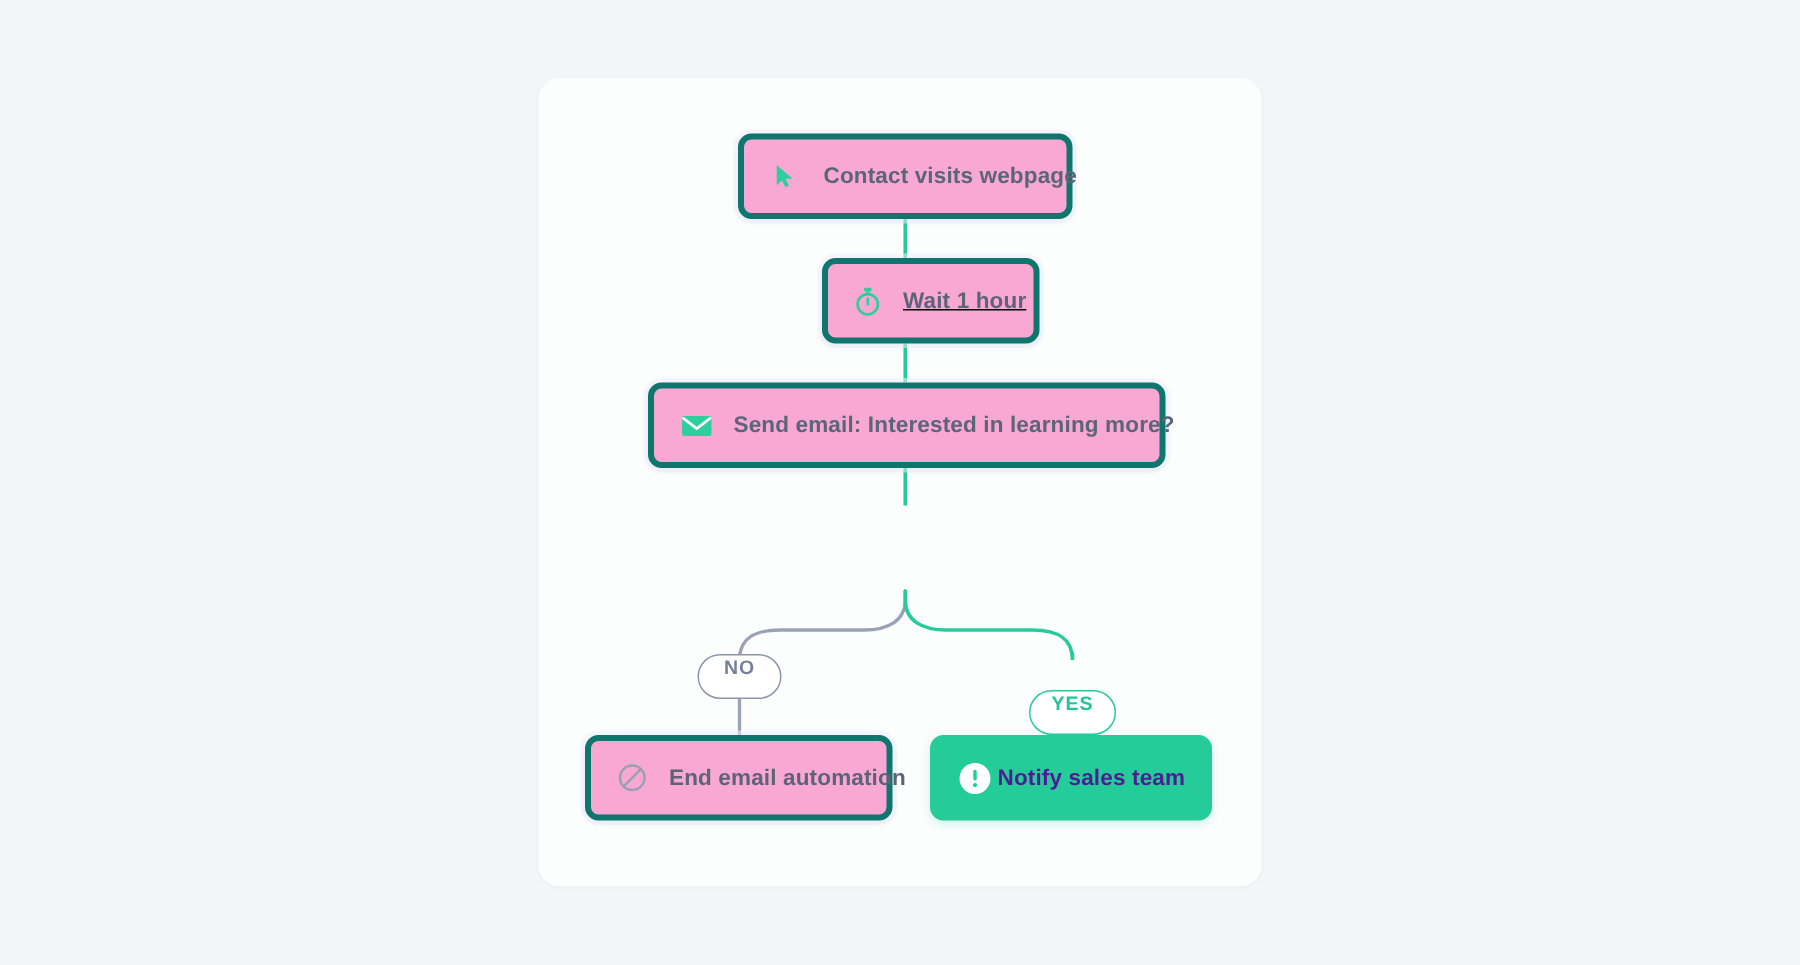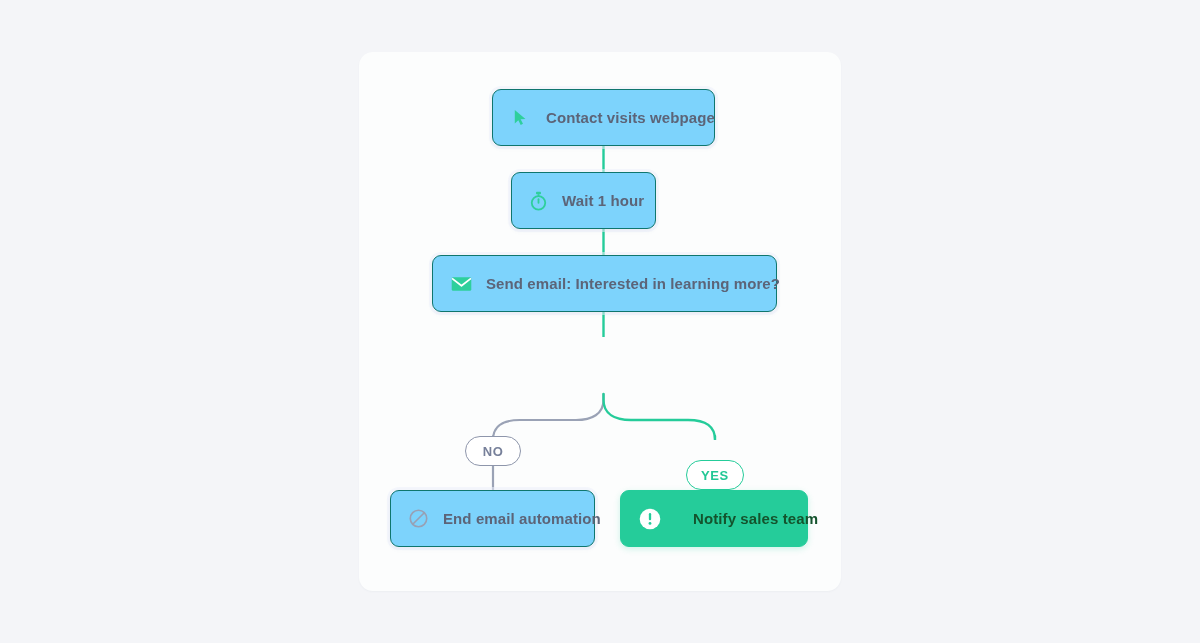--- a/index.html
+++ b/index.html
@@ -41,22 +41,22 @@
     height: 643px;
     pointer-events: none;
   }
 
   
   .node {
     position: absolute;
     display: flex;
     align-items: center;
     box-sizing: border-box;
-    background: #7dd3fc;
-    border: 1px solid #0f766e;
+    background: #f9a8d4;
+    border: 4px solid #0f766e;
     border-radius: 9px;
     box-shadow: 0 2px 5px rgba(96, 110, 160, 0.07),
                 0 0 0 3px rgba(237, 241, 252, 0.55);
   }
   .node .node-icon {
     display: flex;
     align-items: center;
     justify-content: center;
     flex: 0 0 auto;
   }
@@ -69,22 +69,23 @@
   }
 
   
   #node-trigger {
     left: 492px; top: 89px; width: 223px; height: 57px;
     padding-left: 18px;
   }
   #node-trigger .node-label { margin-left: 16px; }
 
   #node-wait-hour {
-    left: 511px; top: 172px; width: 145px; height: 57px;
+    left: 548px; top: 172px; width: 145px; height: 57px;
     padding-left: 17px;
+    text-decoration: underline;
   }
   #node-wait-hour .node-label { margin-left: 14px; }
 
   #node-send-email {
     left: 432px; top: 255px; width: 345px; height: 57px;
     padding-left: 18px;
   }
   #node-send-email .node-label { margin-left: 14px; }
 
   #node-wait-day {
@@ -101,29 +102,29 @@
 
   
   #node-notify {
     left: 620px; top: 490px; width: 188px; height: 57px;
     padding-left: 18px;
     background: #25cc9a;
     border: 1px solid #25cc9a;
     box-shadow: 0 2px 6px rgba(37, 204, 154, 0.22);
   }
   #node-notify .node-label {
-    color: #14532d;
-    margin-left: 32px;
+    color: #4c1d95;
+    margin-left: 4px;
   }
 
   
   .pill {
     position: absolute;
     display: flex;
-    align-items: center;
+    align-items: flex-start;
     justify-content: center;
     box-sizing: border-box;
     background: #ffffff;
     border-radius: 999px;
     font-size: 13px;
     font-weight: 700;
     letter-spacing: 0.6px;
   }
   #pill-no {
     left: 465px; top: 436px; width: 56px; height: 30px;

